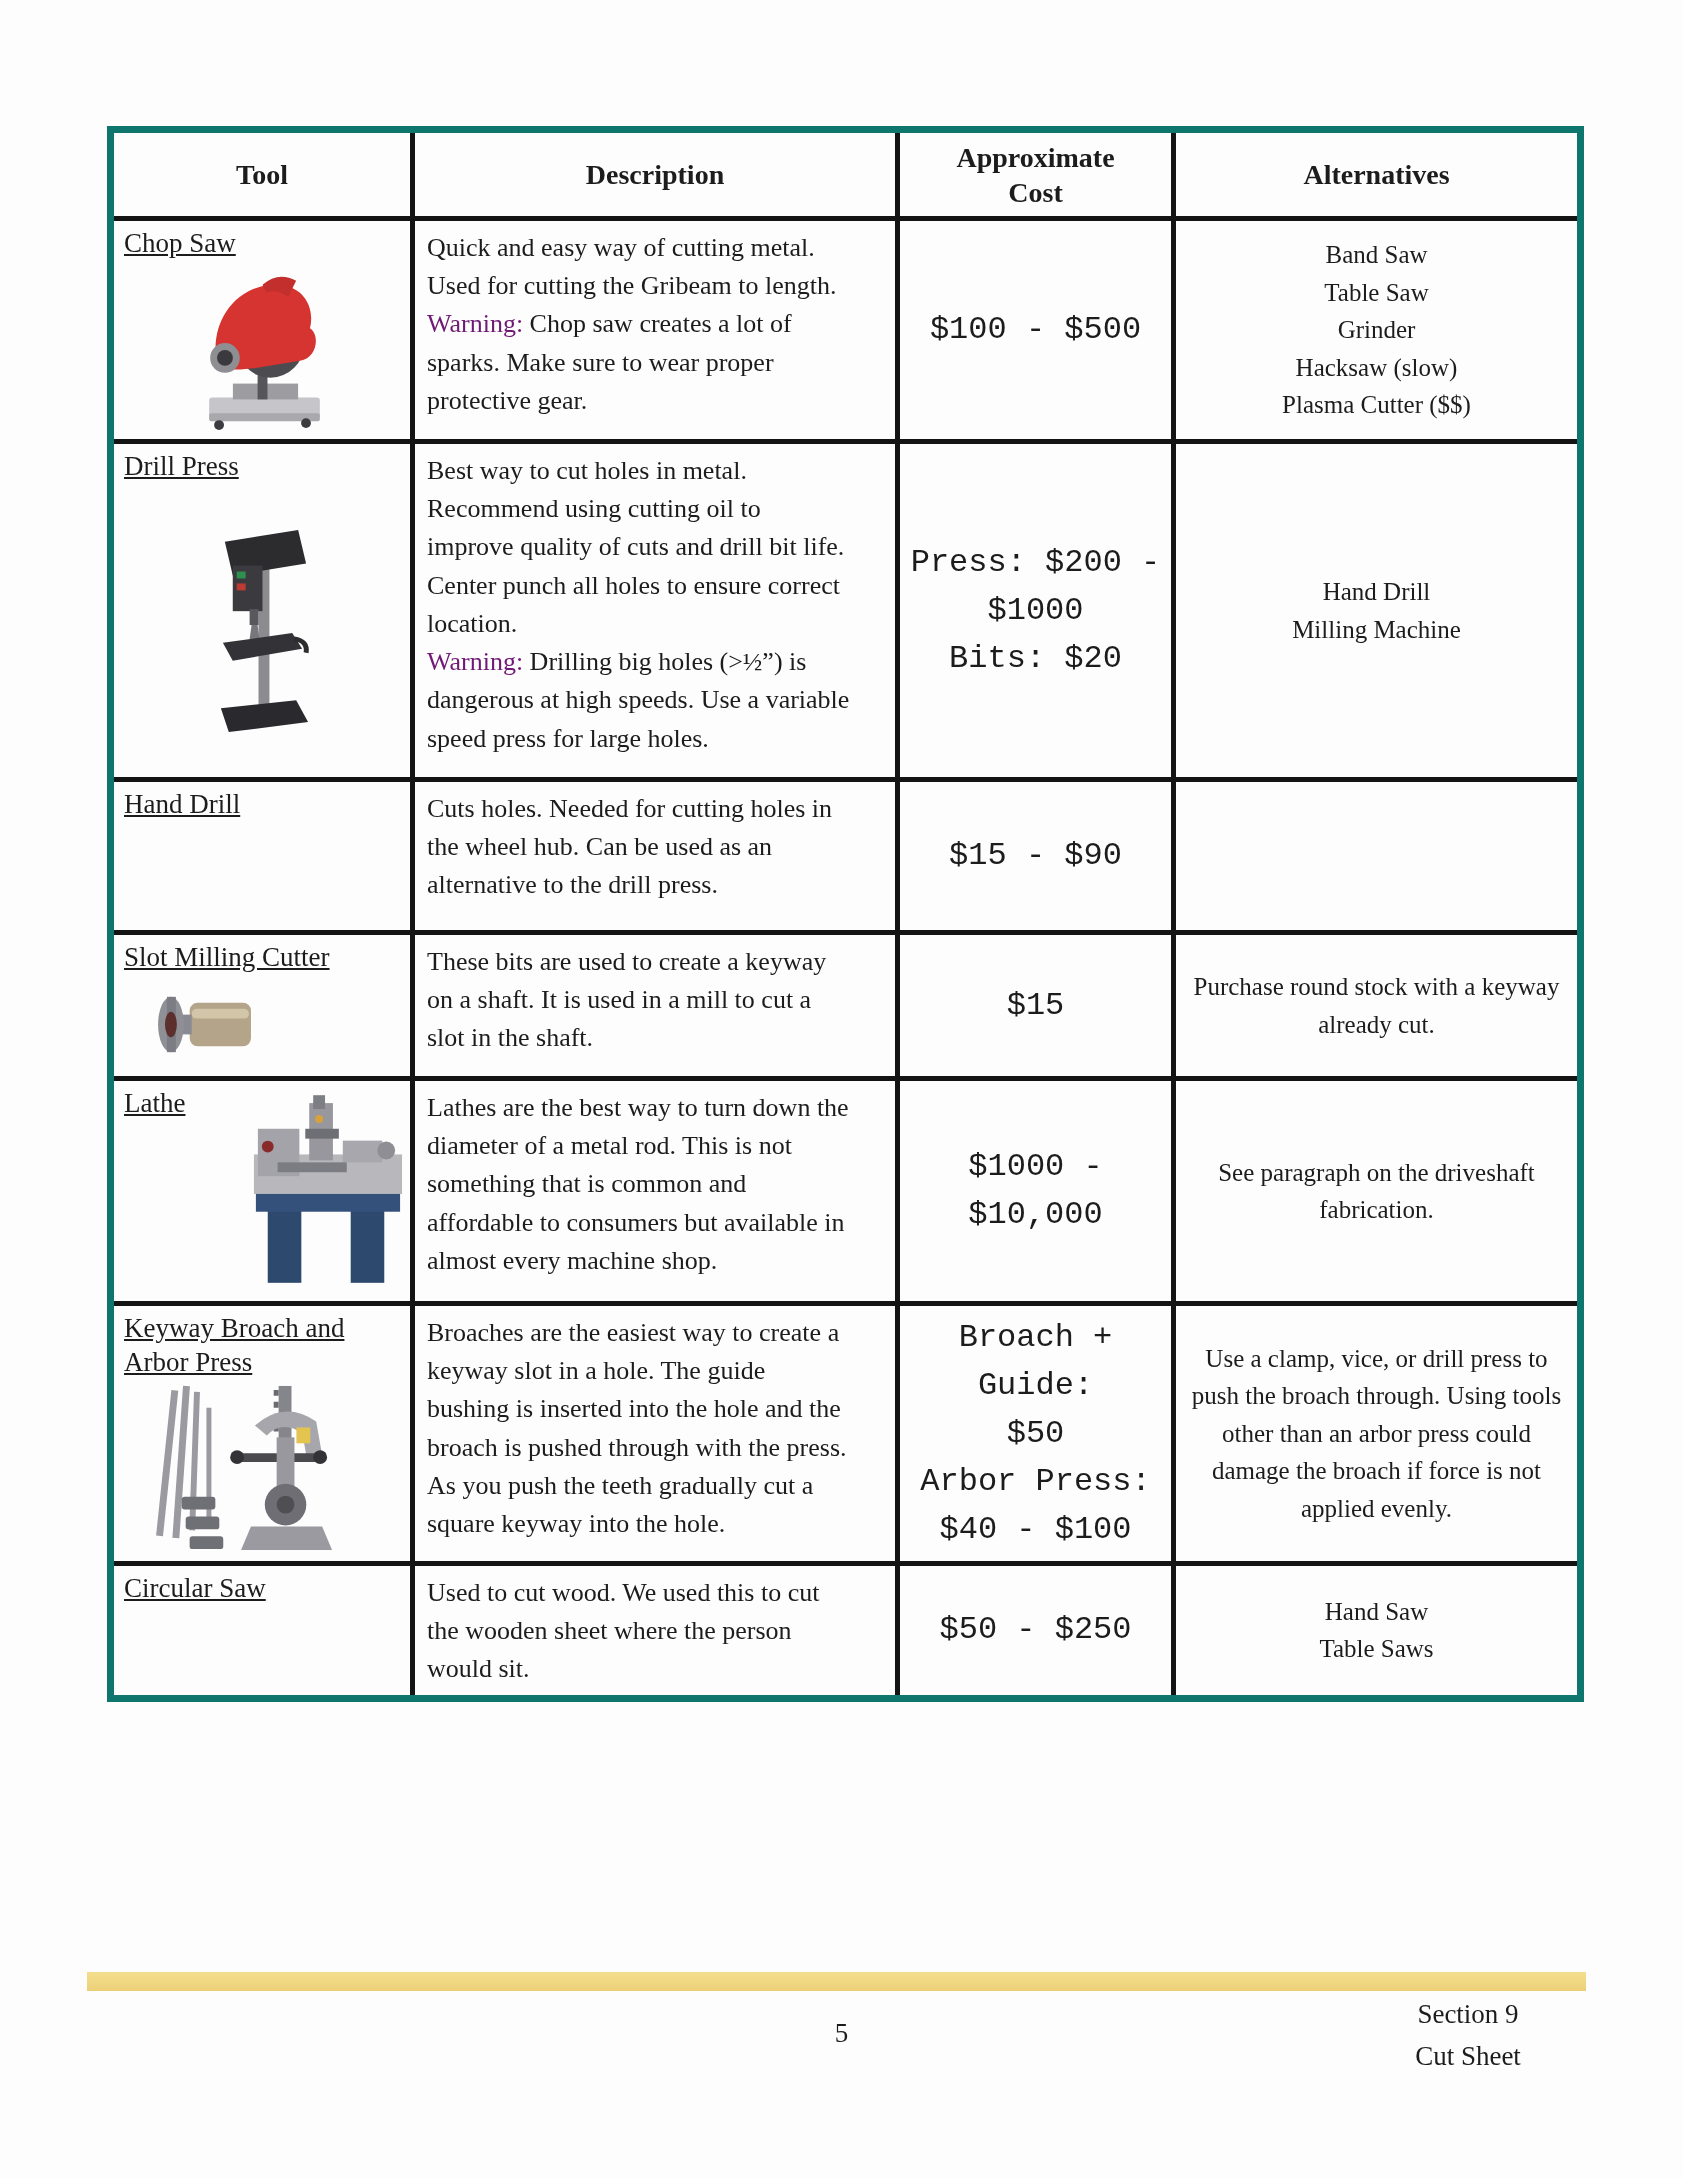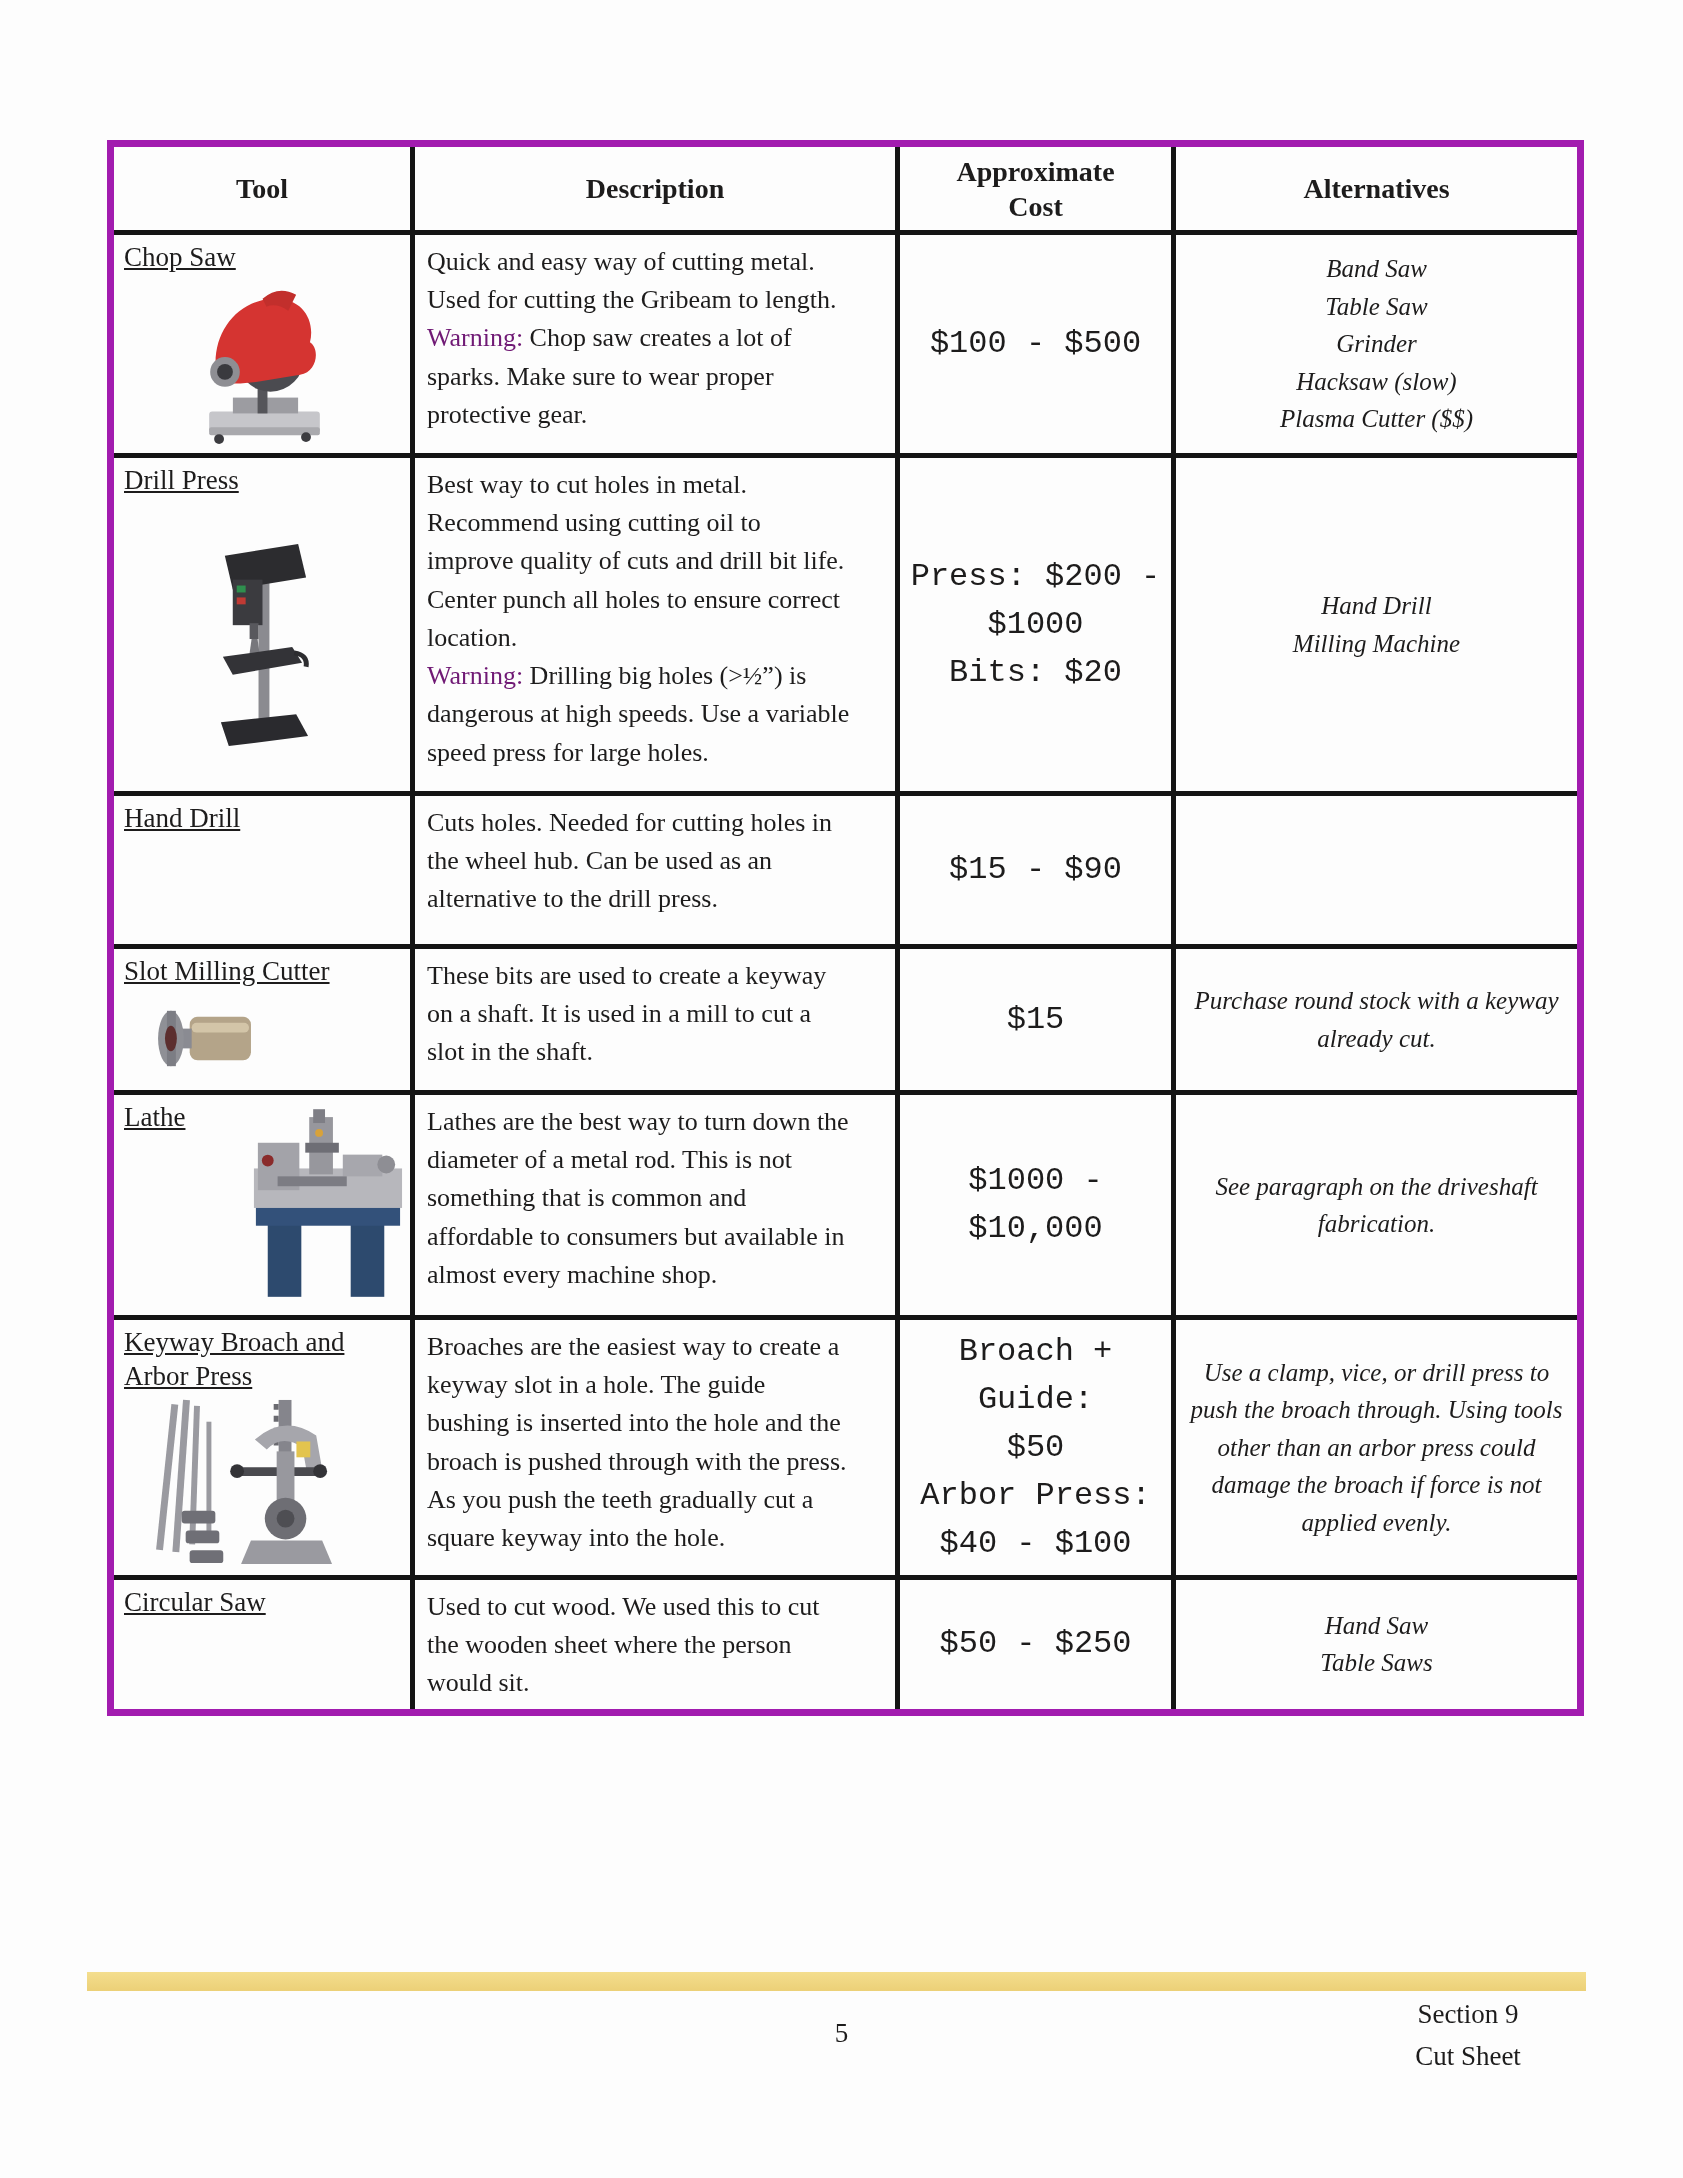--- a/index.html
+++ b/index.html
@@ -1,23 +1,23 @@
 <!DOCTYPE html>
 <html><head>
 <meta charset="utf-8">
 <style>
   html,body{margin:0;padding:0;background:#ffffff;}
   .page{
     position:relative;width:1683px;height:2178px;background:#fdfdfd;
     font-family:"Liberation Serif", serif;color:#1d1c1c;overflow:hidden;
   }
   table.tools{
-    position:absolute;left:107px;top:140px;width:1470px;
+    position:absolute;left:107px;top:126px;width:1470px;
     border-collapse:collapse;table-layout:fixed;
-    border:7px solid #a21caf;
+    border:7px solid #0f766e;
   }
   table.tools th, table.tools td{border:5px solid #141414;overflow:hidden;}
   th{
     font-size:28px;font-weight:bold;text-align:center;vertical-align:middle;
     white-space:pre-line;line-height:1.25;padding:6px 4px;
   }
   td.tool{
     vertical-align:top;font-size:27px;padding:6px 10px 0 10px;line-height:1.25;
     position:relative;
     text-decoration:underline;
@@ -25,21 +25,21 @@
   td.desc{
     vertical-align:top;font-size:26px;line-height:1.47;
     padding:8px 42px 6px 12px;
   }
   td.cost{
     vertical-align:middle;text-align:center;font-size:32px;line-height:1.5;
     white-space:pre-line;padding:4px 8px;font-family:Liberation Mono, monospace;
   }
   td.alts{
     vertical-align:middle;text-align:center;font-size:25px;line-height:1.5;
-    white-space:pre-line;padding:6px 10px;font-style:italic;
+    white-space:pre-line;padding:6px 10px;
   }
   .warn{color:#701a75;}
   tr.hdr{height:89px;}
   tr.r0{height:223px;} tr.r1{height:338px;} tr.r2{height:153px;}
   tr.r3{height:146px;} tr.r4{height:225px;} tr.r5{height:260px;}
   tr.r6{height:117px;} tr.r7{height:79px;}  tr.r8{height:155px;}
   svg.ph{display:block;}
   .chop-svg{margin:6px 0 0 79px;}
   .drill-svg{margin:38px 0 0 83px;}
   .slot-svg{margin:8px 0 0 30px;}

